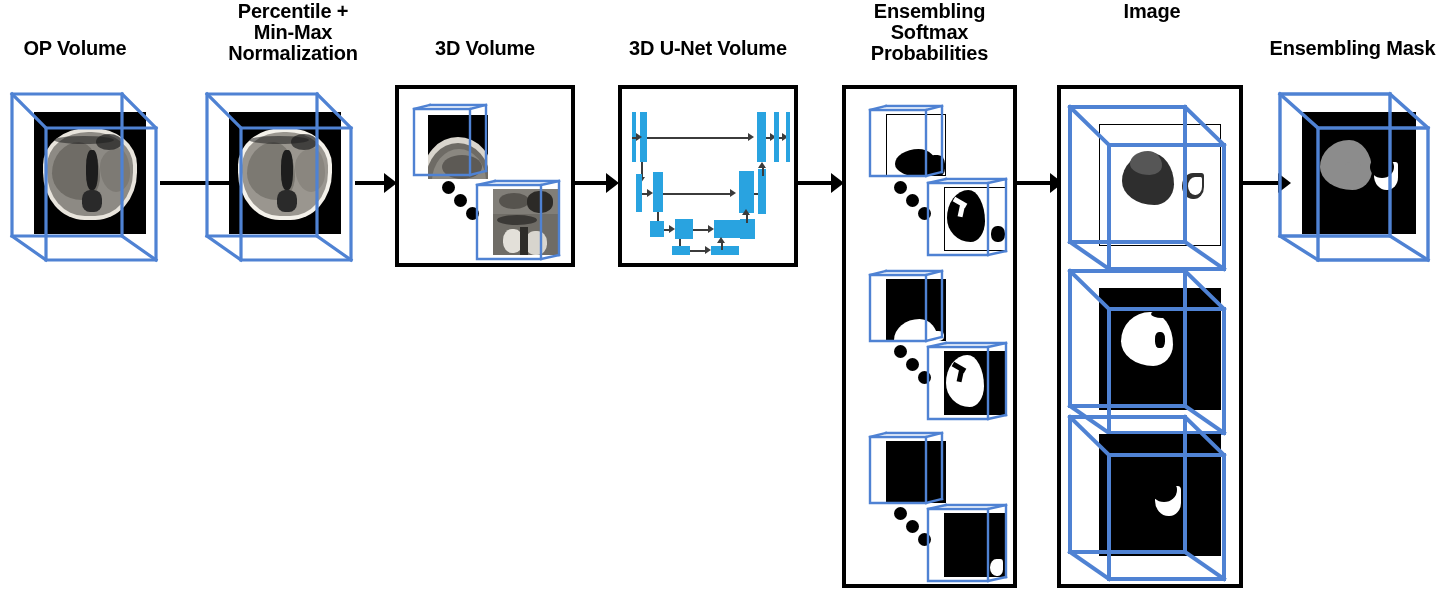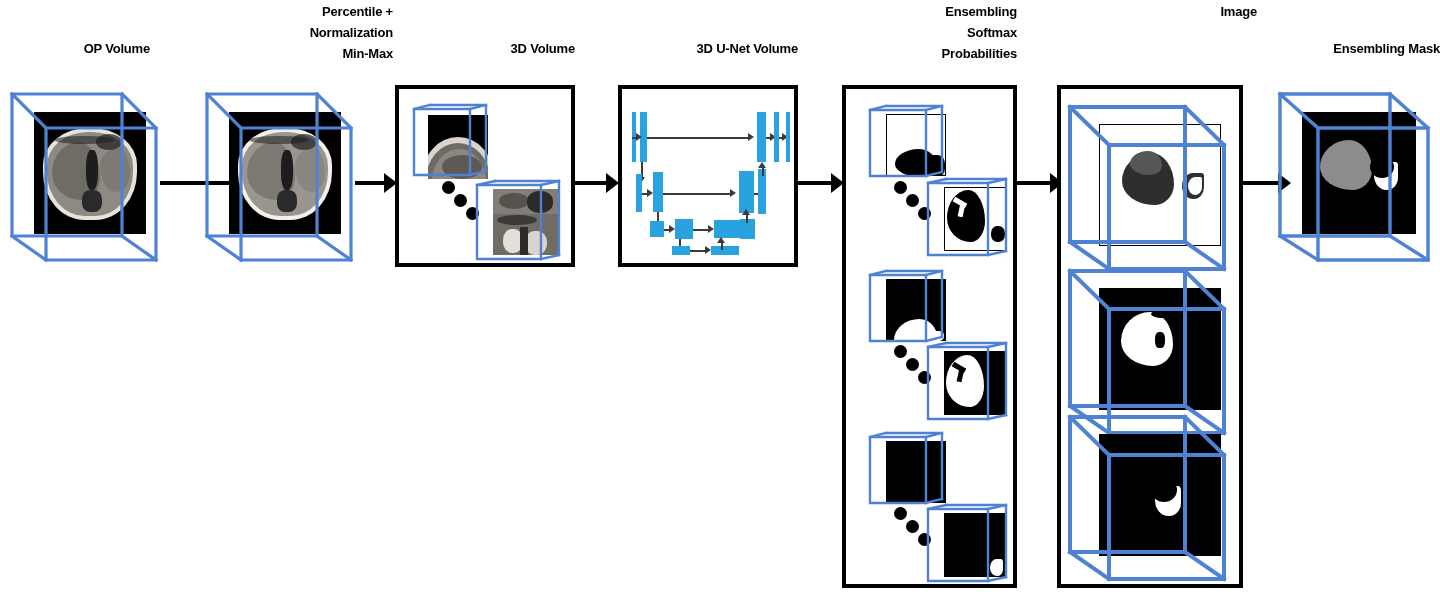--- a/index.html
+++ b/index.html
@@ -1,21 +1,21 @@
 <!DOCTYPE html>
 <html><head>
 <meta charset="utf-8">
 <style>
   html,body{margin:0;padding:0;background:#ffffff;}
   body{width:1440px;height:595px;position:relative;overflow:hidden;
        font-family:"Liberation Sans","DejaVu Sans",sans-serif;}
 
   .stage{position:absolute;}
-  .stage-title{position:absolute;text-align:right;font-weight:bold;
-               font-size:13px;line-height:21px;color:#000;letter-spacing:-0.2px;}
+  .stage-title{position:absolute;text-align:center;font-weight:bold;
+               font-size:20px;line-height:21px;color:#000;letter-spacing:-0.2px;}
 
   
   .cube{position:absolute;}
   .cube svg{position:absolute;left:0;top:0;overflow:visible;}
   .slice{position:absolute;background:#000;overflow:hidden;}
 
   
   .framebox{position:absolute;border:4px solid #000;background:#fff;box-sizing:border-box;}
 
   
@@ -98,22 +98,22 @@
 
 <div class="arrow" style="left:160px;top:173px;width:82px;">
   <div class="shaft" style="width:70px;"></div>
   <div class="head" style="left:69px;"></div>
 </div>
 
 <div class="stage">
 
   <div class="stage-title" style="left:193px;top:1px;width:200px;">
     <div>Percentile +</div>
+    <div>Min-Max</div>
     <div>Normalization</div>
-    <div>Min-Max</div>
   </div>
 
   <div class="cube" style="left:205px;top:84px;width:150px;height:180px;">
     <div class="slice" style="left:24px;top:28px;width:112px;height:122px;">
       <div class="mri">
         <div class="body-ax fat" style="left:9px;top:16px;width:94px;height:92px;background:#f4f1ea;"></div>
         <div class="body-ax musc" style="left:13px;top:20px;width:86px;height:84px;background:#9a968f;"></div>
         <div class="liver liver-blob" style="position:absolute;left:18px;top:30px;width:48px;height:58px;background:#7c7972;"></div>
         <div class="spleen spleen-blob" style="position:absolute;left:66px;top:36px;width:30px;height:44px;background:#8a867f;"></div>
         <div class="vessel" style="position:absolute;left:52px;top:38px;width:12px;height:40px;border-radius:40%;"></div>

